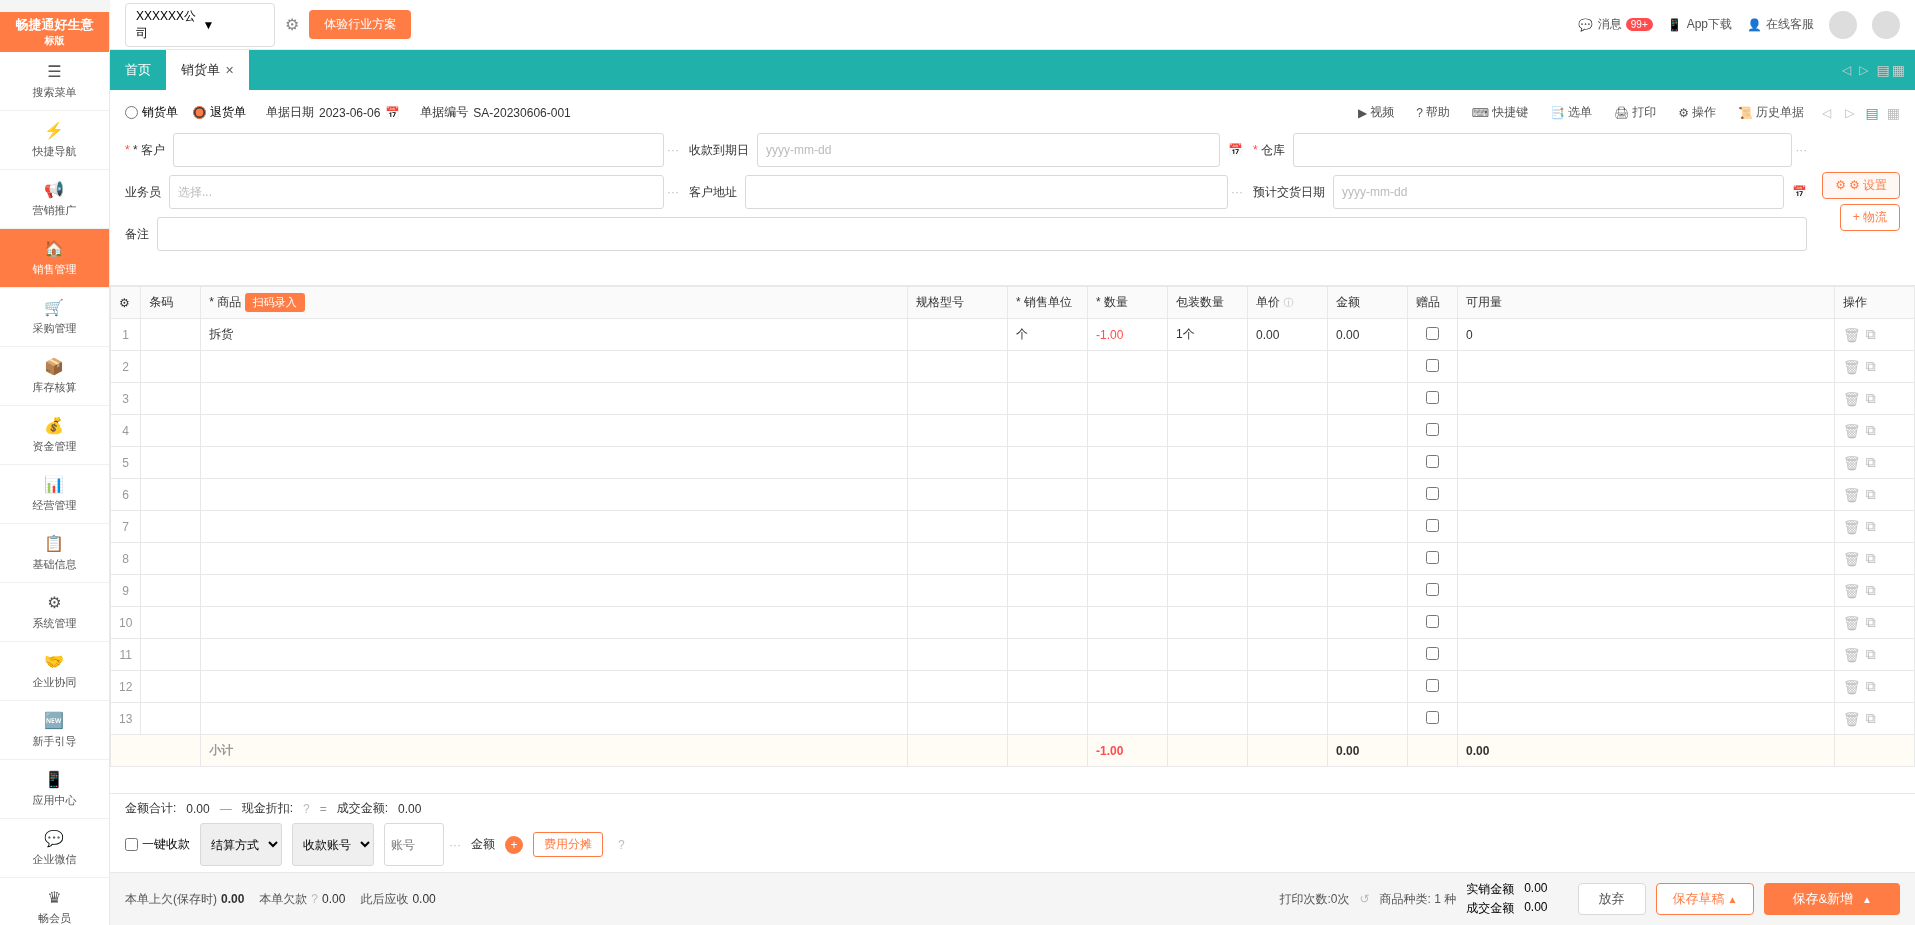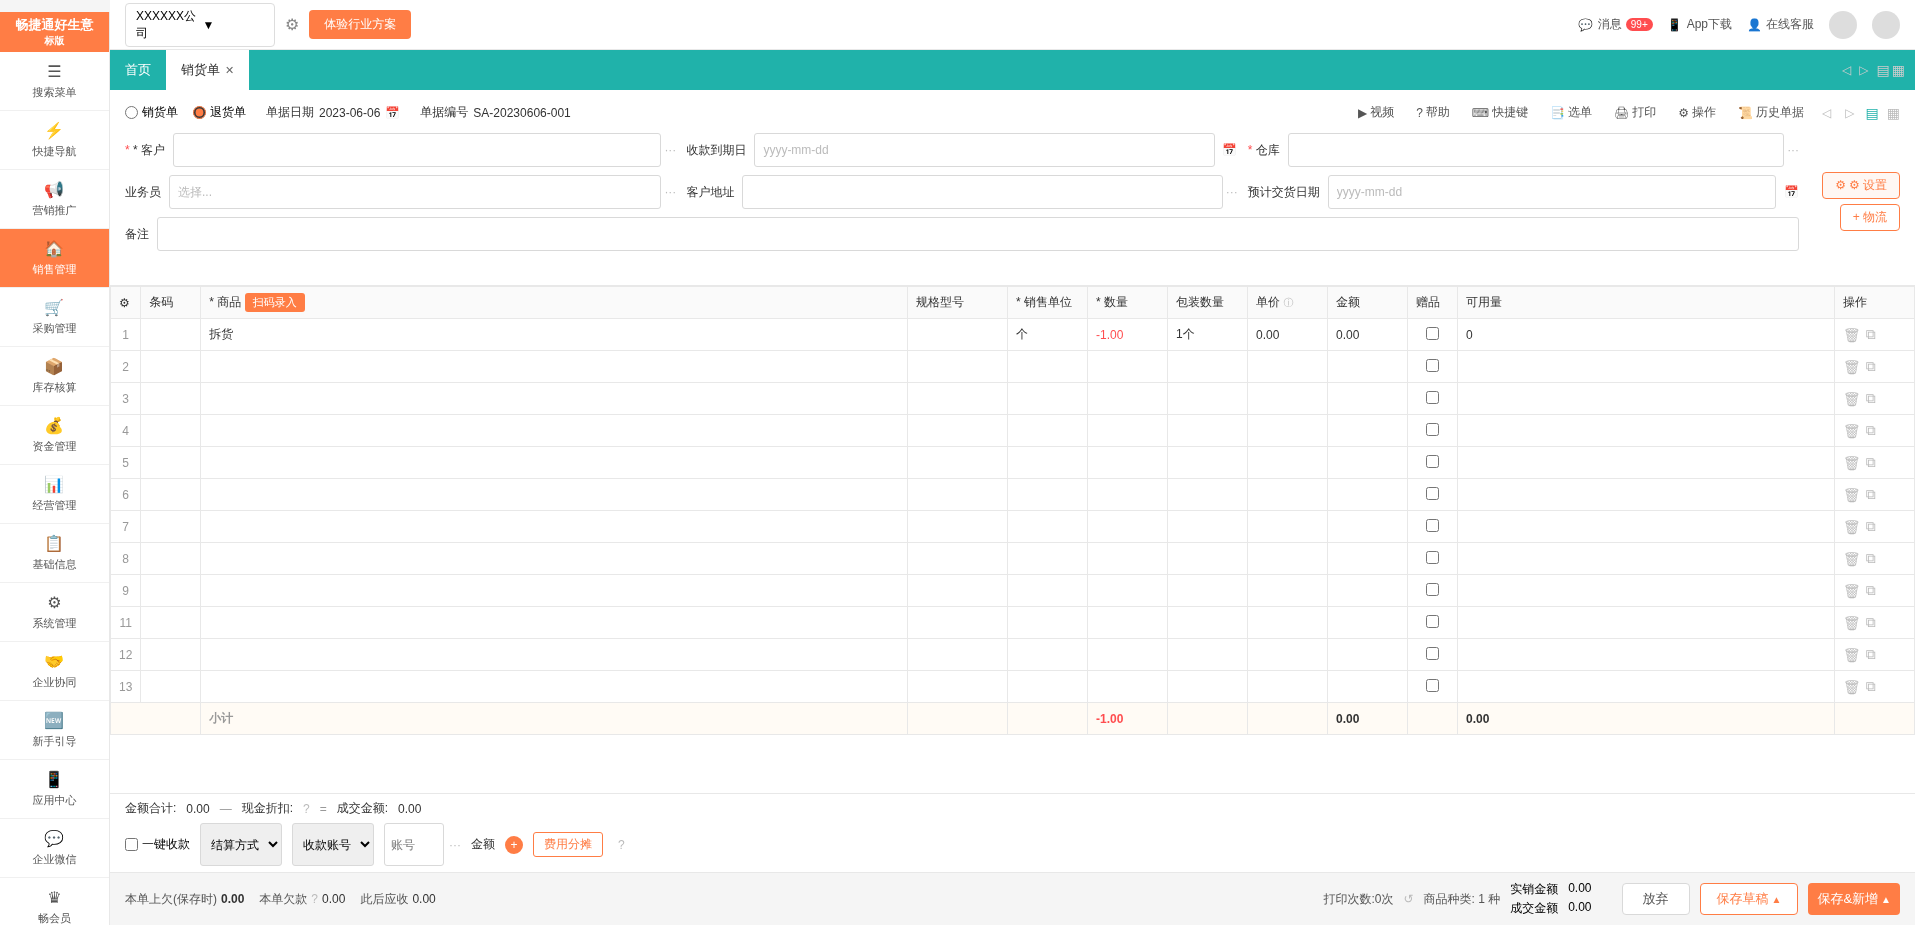--- a/index.html
+++ b/index.html
@@ -186,22 +186,22 @@
       border: 1px solid #d9d9d9; background: #fff; color: #555;
       border-radius: 4px; padding: 6px 20px; cursor: pointer; font-size: 13px;
     }
     .btn-save-draft {
       border: 1px solid #ff7d45; background: #fff; color: #ff7d45;
       border-radius: 4px; padding: 6px 16px; cursor: pointer; font-size: 13px;
       display: flex; align-items: center; gap: 3px; text-align: right;
     }
     .btn-save-new {
       background: #ff7d45; color: #fff; border: none;
-      border-radius: 4px; padding: 6px 9px; cursor: pointer; font-size: 13px;
-      display: flex; align-items: center; gap: 3px;
+      border-radius: 4px; padding: 6px 28px; cursor: pointer; font-size: 13px;
+      display: flex; align-items: center; gap: 9px;
     }
     .btn-chevron { font-size: 10px; }
 
     
     .nav-arrows { display: flex; gap: 2px; margin-left: auto; margin-right: 5px; }
     .nav-arrow { color: #ccc; cursor: pointer; padding: 0 3px; }
     .view-toggle { display: flex; gap: 2px; }
     .view-btn { color: #ccc; cursor: pointer; font-size: 14px; }
   </style>
 </head>
@@ -383,21 +383,21 @@
           <span>📜</span>
           <span>历史单据</span>
         </div>
         <span class="nav-arrow" style="color:#bbb">◁</span>
         <span class="nav-arrow" style="color:#bbb">▷</span>
         <span class="view-btn" style="color:#20b2aa">▤</span>
         <span class="view-btn" style="color:#bbb">▦</span>
       </div>
     </div>
 
-    <div style="display: flex; gap: 13px; margin-bottom: 6px; position: relative;">
+    <div style="display: flex; gap: 5px; margin-bottom: 6px; position: relative;">
       <div style="flex: 1;">
 
         <div class="form-row">
           <div class="form-field">
             <label>
               <span style="color:#ff4d4f">*</span>
               <span>* 客户</span>
             </label>
             <input class="form-input" style="width: 280px;">
             <span class="form-input-dots">···</span>
@@ -644,20 +644,39 @@
     <td class="checkbox-cell"><input type="checkbox" style=""></td>
     <td></td>
     <td>
       <div class="action-cell">
         <span class="action-icon">🗑</span>
         <span class="action-icon">⧉</span>
       </div>
     </td>
   </tr>
           <tr>
+    <td class="row-num">10</td>
+    <td><input style="border: none; width: 100%; outline: none; font-size: 12px;" value=""></td>
+    <td><span></span></td>
+    <td></td>
+    <td></td>
+    <td style=""></td>
+    <td></td>
+    <td></td>
+    <td></td>
+    <td class="checkbox-cell"><input type="checkbox" style=""></td>
+    <td></td>
+    <td>
+      <div class="action-cell">
+        <span class="action-icon">🗑</span>
+        <span class="action-icon">⧉</span>
+      </div>
+    </td>
+  </tr>
+          <tr>
     <td class="row-num">11</td>
     <td><input style="border: none; width: 100%; outline: none; font-size: 12px;" value=""></td>
     <td><span></span></td>
     <td></td>
     <td></td>
     <td style=""></td>
     <td></td>
     <td></td>
     <td></td>
     <td class="checkbox-cell"><input type="checkbox" style=""></td>

